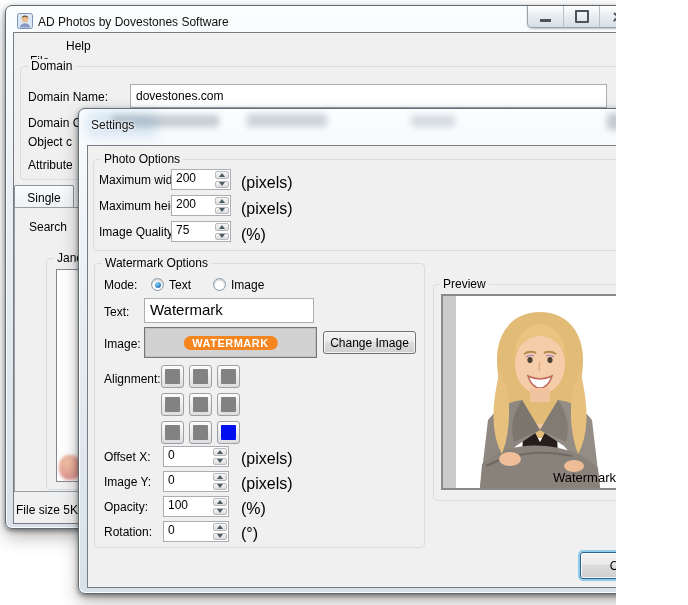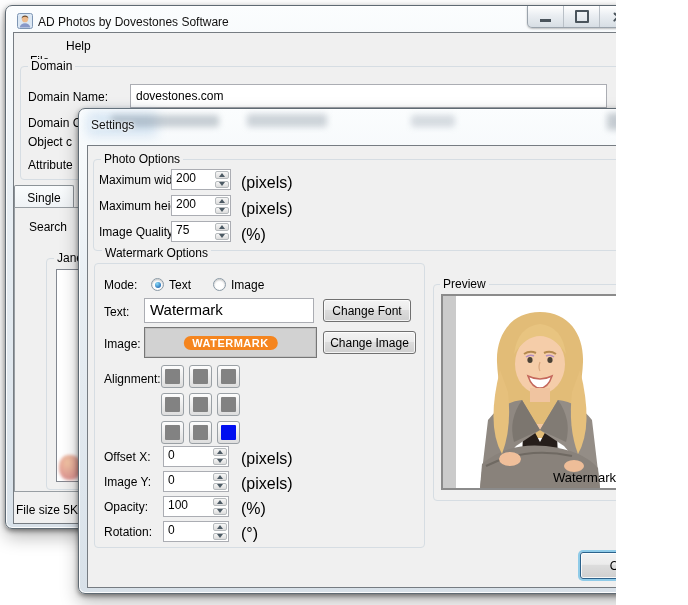--- a/index.html
+++ b/index.html
@@ -173,31 +173,30 @@
               <span class="arrup"></span>
             </div>
             <div class="b">
               <span class="arrdn"></span>
             </div>
           </div>
       </div>
       <div class="unit" style="left:153px;top:80px;">(%)</div>
 
       <div class="group" style="left:6px;top:117px;width:329px;height:283px;"></div>
-      <div class="grouplbl" style="left:14px;top:100px;">Watermark Options</div>
+      <div class="grouplbl" style="left:14px;top:110px;">Watermark Options</div>
 
       <div class="lbl" style="left:16px;top:132px;text-align:center;">Mode:</div>
       <div class="radio sel" style="left:63px;top:132px;"></div>
       <div class="lbl" style="left:81px;top:132px;">Text</div>
       <div class="radio" style="left:125px;top:132px;"></div>
       <div class="lbl" style="left:143px;top:132px;">Image</div>
 
       <div class="lbl" style="left:16px;top:159px;">Text:</div>
       <div class="input" style="left:56px;top:152px;width:170px;height:25px;font-size:15px;">Watermark</div>
-      <div class="btn" style="left:235px;top:153px;width:86px;height:21px;">Change Font</div>
 
       <div class="lbl" style="left:16px;top:191px;">Image:</div>
       <div class="abs" style="left:56px;top:181px;width:171px;height:29px;background:#d2d2d2;border:1px solid #767676;box-shadow:inset 0 0 0 1px #c2c2c2;">
         <div class="pill">WATERMARK</div>
       </div>
       <div class="btn" style="left:235px;top:185px;width:91px;height:21px;">Change Image</div>
 
       <div class="lbl" style="left:16px;top:226px;">Alignment:</div>
       <div class="alignbtn" style="left:73px;top:219px;">
           <div class="fill"></div>

